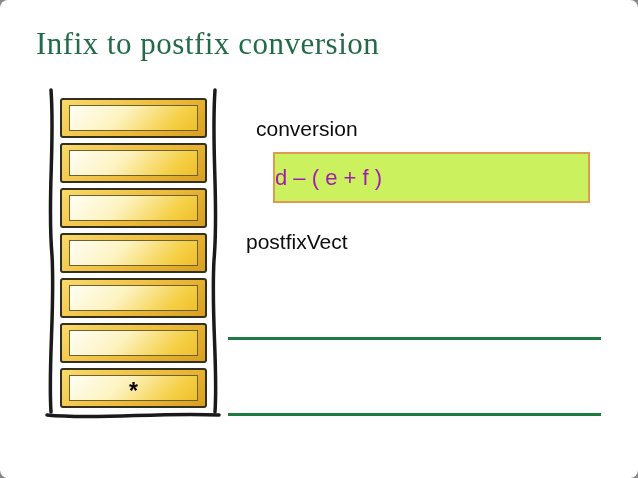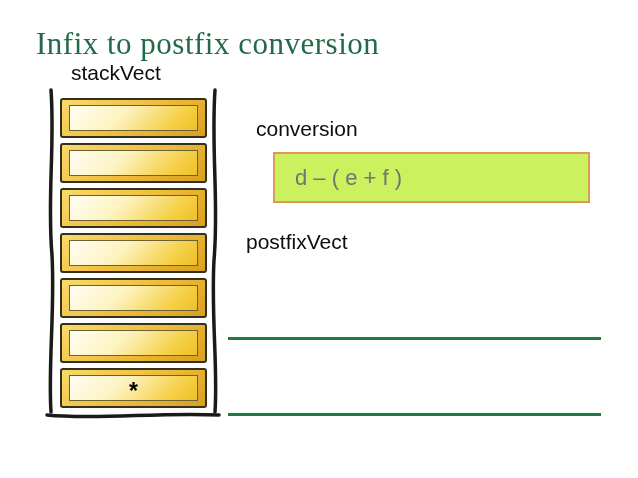--- a/index.html
+++ b/index.html
@@ -3,20 +3,21 @@
 <meta charset="utf-8">
 <style>
   html,body { margin:0; padding:0; background:#888; }
   .slide {
     position:relative;
     width:638px; height:478px;
     background:#ffffff;
     overflow:hidden;
     font-family:"Liberation Sans", sans-serif;
     margin:0 auto;
+    border-radius:8px;
   }
   
   .title {
     position:absolute; left:36px; top:26px;
     font-family:"Liberation Serif", serif;
     font-size:31px; font-weight:400;
     color:#226b48; letter-spacing:0.5px;
     margin:0;
   }
   
@@ -49,42 +50,41 @@
   }
   .cell-face span { transform:translateY(3px); }
 
   
   .vecbox {
     position:absolute; left:273px; width:317px; height:51px;
     box-sizing:border-box;
     background:#ccf15e;
     border:2px solid #dc9a55;
     display:flex; align-items:center;
-    padding-left:20px;
-    font-size:22px; color:#737373;
+    padding-left:0;
+    font-size:22px; color:#a21caf;
   }
   .box-infix   { top:152px; }
   .box-postfix { top:262px; }
 
   
   .rule {
     position:absolute; left:228px; width:373px; height:3px;
     background:#1e7a43;
   }
   .rule-1 { top:337px; }
   .rule-2 { top:413px; }
 </style>
 </head>
 <body>
 
 <div class="slide">
 
   <h1 class="title">Infix to postfix conversion</h1>
 
-  <div class="veclabel lbl-stack">stackVect</div>
 
   <svg class="stack-frame" width="240" height="440" viewBox="0 0 240 440">
     <path d="M51,90 C55,145 47,200 52,255 C55,310 48,365 51,412" fill="none" stroke="#1a1a1a" stroke-width="3.5" stroke-linecap="round"></path>
     <path d="M47,415 C95,420 160,412 219,415" fill="none" stroke="#1a1a1a" stroke-width="3.5" stroke-linecap="round"></path>
     <path d="M215,90 C211,148 219,205 214,260 C211,315 218,368 215,412" fill="none" stroke="#1a1a1a" stroke-width="3.5" stroke-linecap="round"></path>
   </svg>
 
   <div class="cell" style="top:98px">
     <div class="cell-face">
         <span></span>

